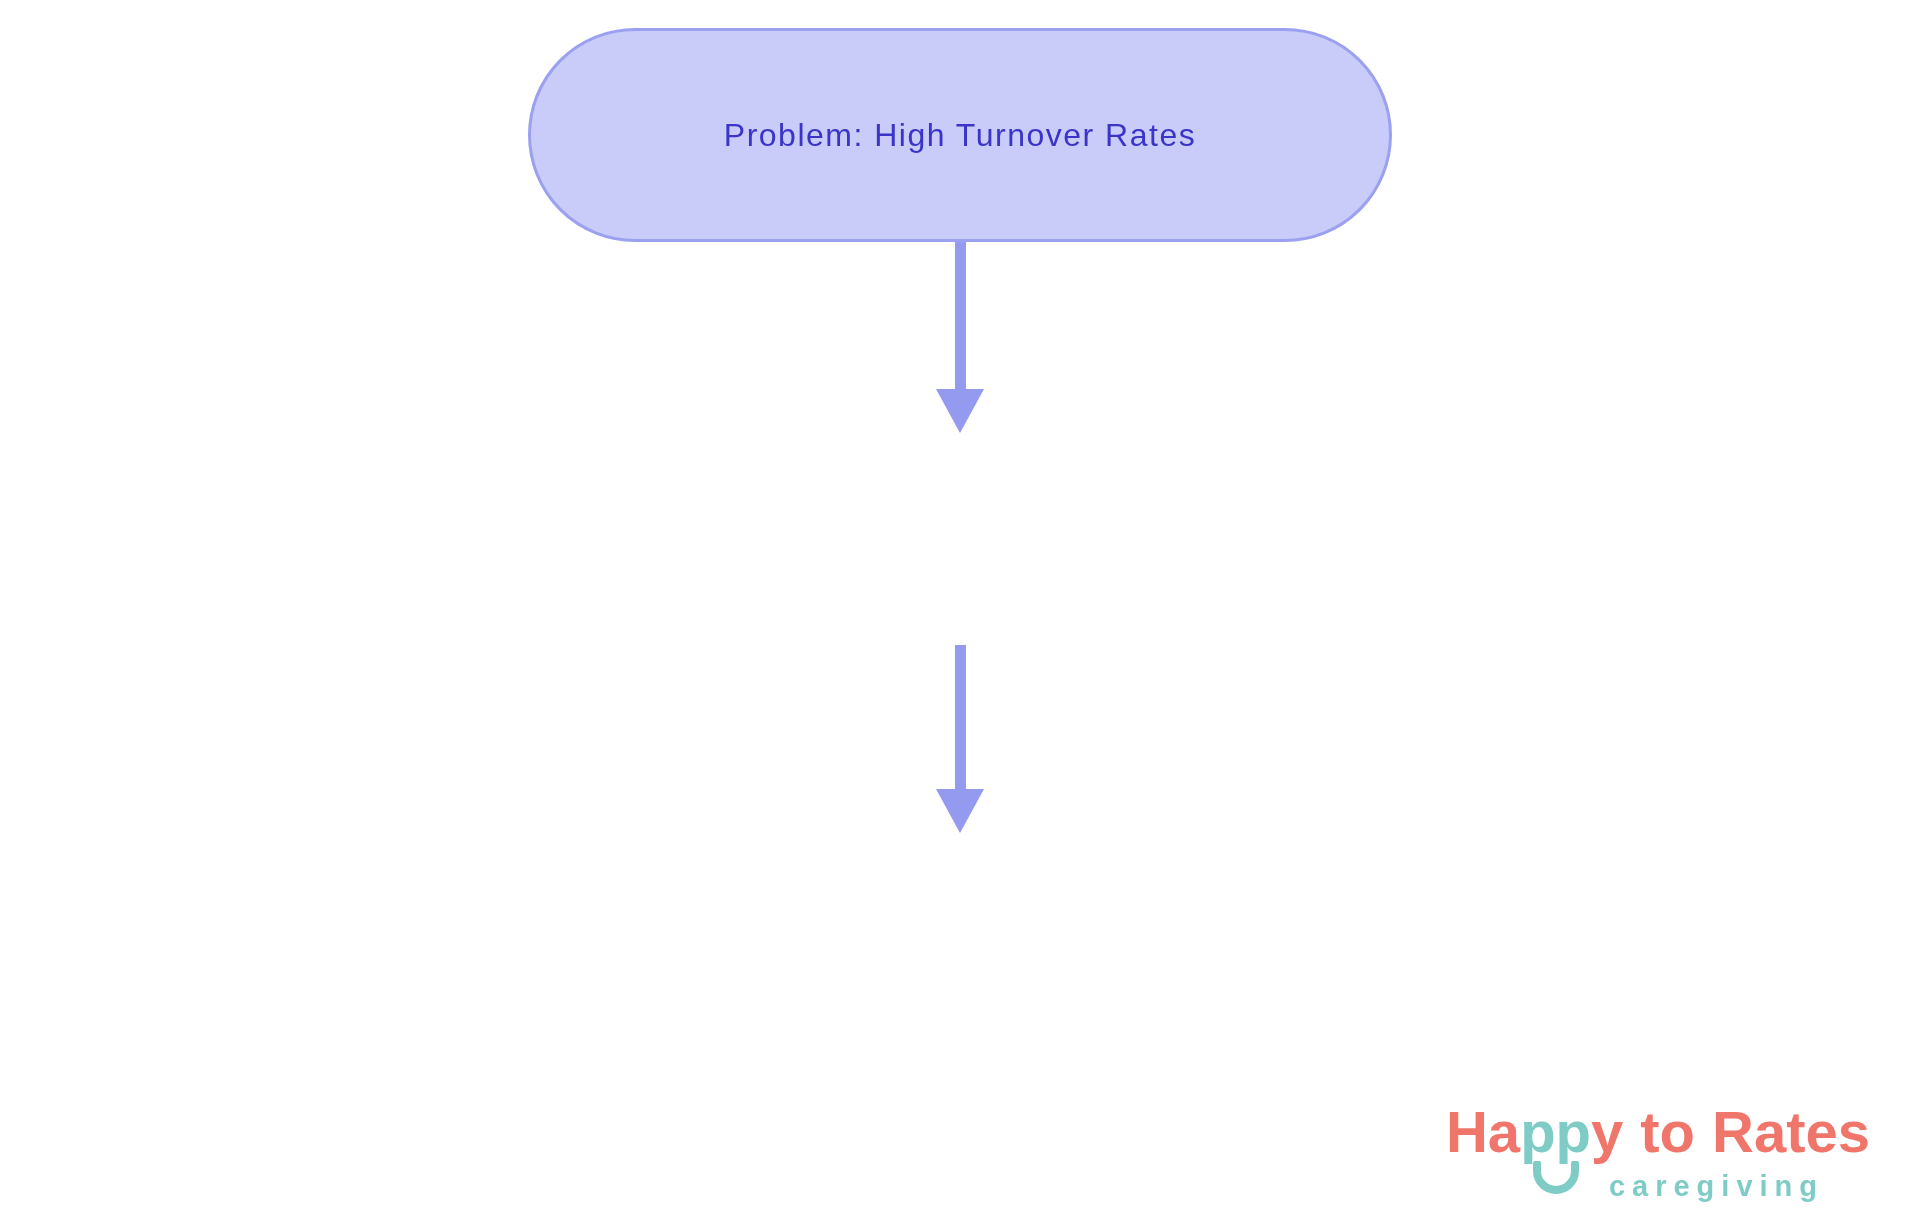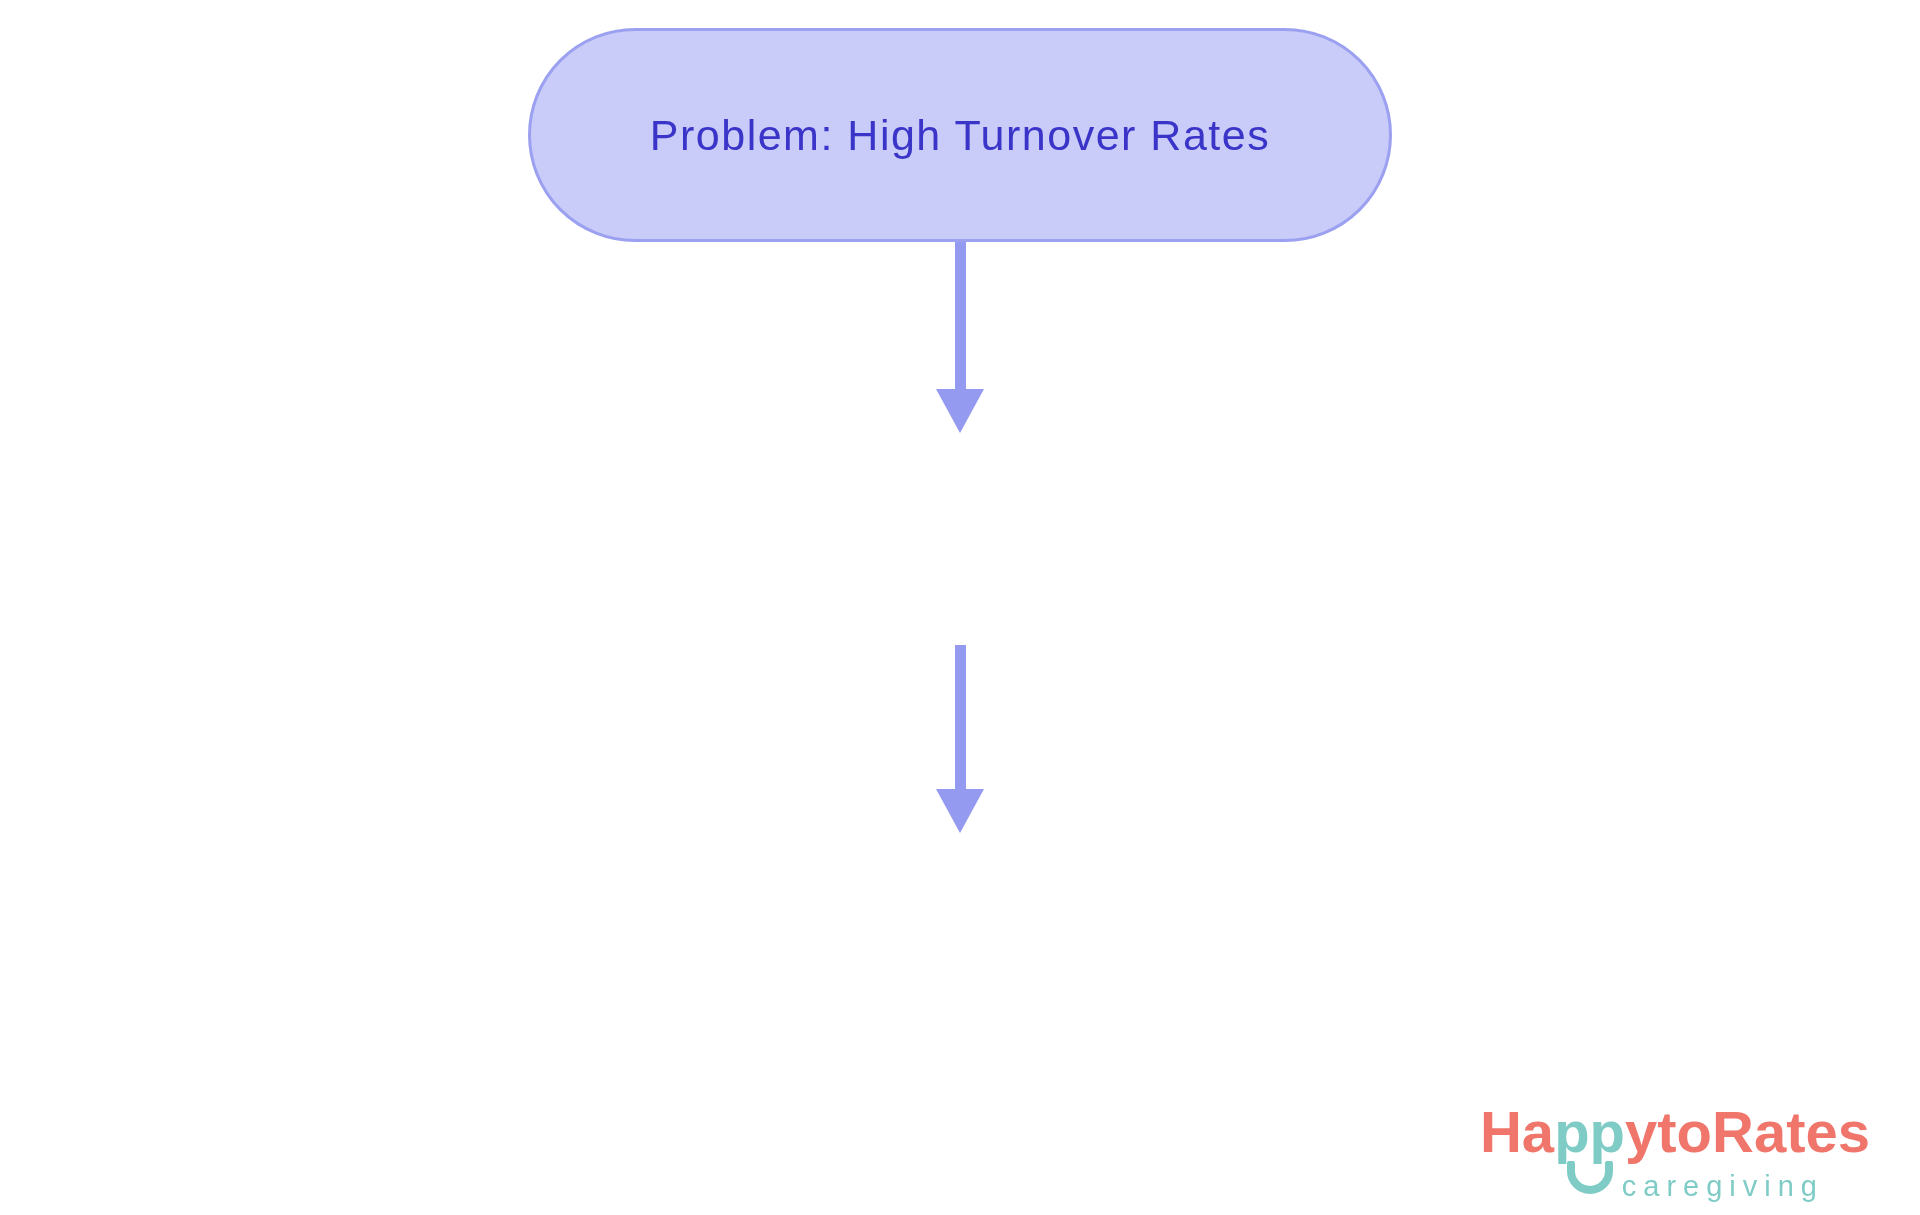--- a/index.html
+++ b/index.html
@@ -23,21 +23,21 @@
     box-sizing: border-box;
     display: flex;
     align-items: center;
     justify-content: center;
     background: var(--node-fill, #c9cbf8);
     border: 3px solid var(--node-border, #9ba1f0);
     border-radius: 107px;
   }
   .node-label {
     color: var(--node-text, #3a35c8);
-    font-size: 43px;
+    font-size: 32px;
     letter-spacing: 1.5px;
     white-space: nowrap;
     text-align: center;
   }
   #node-problem   { left: 528px; top:  28px; width: 864px; height: 214px; }
   #node-agitation { left: 548px; top: 433px; width: 826px; height: 212px; }
   #node-solution  { left: 542px; top: 835px; width: 836px; height: 215px; }
 
   
   .arrow {
@@ -80,38 +80,38 @@
     font-size: 58px;
     font-weight: 800;
     color: var(--brand-coral, #f0766b);
     white-space: pre;
   }
   .logo-main .teal-part {
     color: var(--brand-teal, #7fccc7);
     position: relative;
     display: inline-block;
   }
-  .word-gap { }
+  .word-gap { margin-left: 17px; }
   .smile {
     position: absolute;
     left: 50%;
     transform: translateX(-50%);
     top: 58px;
     width: 52px;
     height: 34px;
   }
   .smile path {
     stroke: var(--brand-teal, #7fccc7);
     fill: none;
     stroke-width: 8;
     stroke-linecap: round;
   }
   .logo-tagline {
     font-size: 29px;
-    font-weight: 400;
+    font-weight: 700;
     letter-spacing: 7px;
     color: var(--brand-teal, #7fccc7);
     margin-top: 9px;
     padding-right: 46px;
     text-align: right;
   }
 </style>
 </head>
 <body>
 

